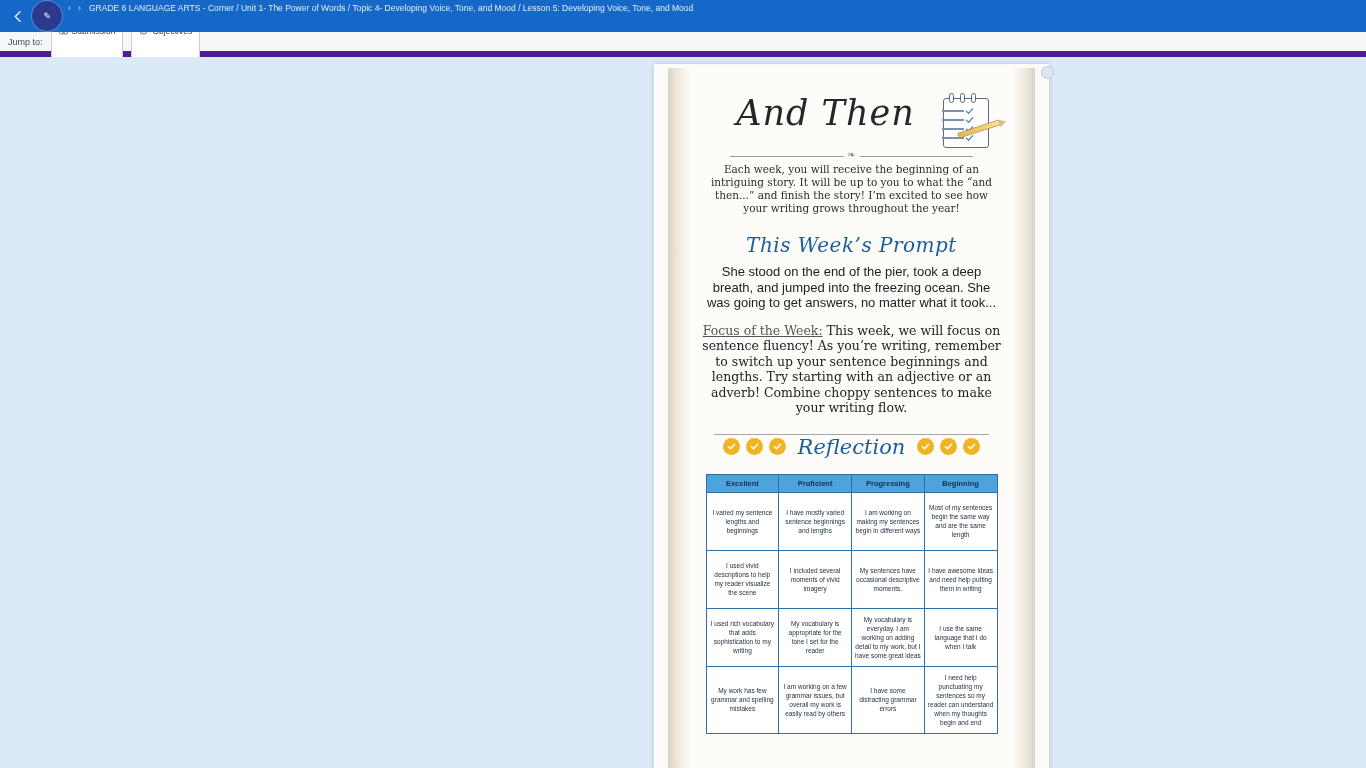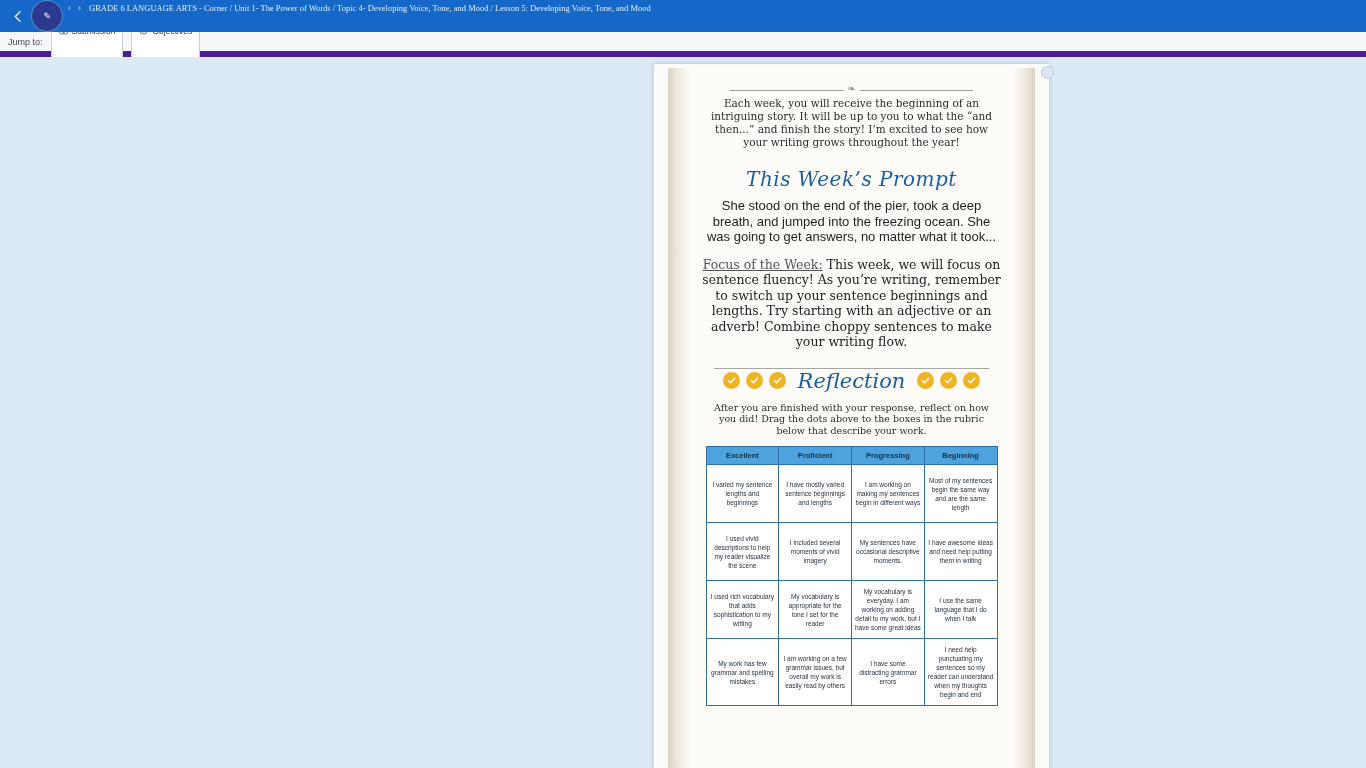--- a/index.html
+++ b/index.html
@@ -58,21 +58,21 @@
     line-height: 12px;
     color: #e2eefc;
     margin-top: 1px;
   }
   .crumb-nav {
     display: flex; align-items: center; gap: 7px;
     margin-right: 4px;
     color: #cfe2fa;
   }
   .crumb-nav span { cursor: pointer; font-size: 9px; }
-  .crumb-text { white-space: nowrap; font-family: Liberation Serif, serif; }
+  .crumb-text { white-space: nowrap; }
 
   
   .jumpbar {
     height: 25px;
     background: #f5f7f9;
     border-bottom: 6px solid #4c1d95;
     display: flex;
     align-items: center;
     gap: 8px;
     padding: 0 8px;
@@ -364,20 +364,38 @@
     <span>Objectives</span>
   </div>
 </div>
 
 <div class="canvas">
   <div class="doc-shell">
     <div class="scroll-handle"></div>
     <div class="paper">
       <div class="sheet">
 
+        <div class="hdr-row">
+          <div class="script-title">And Then</div>
+          <div class="notepad">
+            <div class="pad"></div>
+            <div class="ring" style="left:14px;"></div>
+            <div class="ring" style="left:25px;"></div>
+            <div class="ring" style="left:36px;"></div>
+            <div class="line" style="top:20px;"></div>
+            <div class="tick" style="top:18px;"></div>
+            <div class="line" style="top:29px;"></div>
+            <div class="tick" style="top:27px;"></div>
+            <div class="line" style="top:38px;"></div>
+            <div class="tick" style="top:36px;"></div>
+            <div class="line" style="top:47px;"></div>
+            <div class="tick" style="top:45px;"></div>
+            <div class="pencil"></div>
+          </div>
+        </div>
         <div class="rule"></div>
 
         <div class="intro">Each week, you will receive the beginning of an intriguing story. It will be up to you to what the “and then...”  and finish the story! I’m excited to see how your writing grows throughout the year!</div>
 
         <div class="section-script">This Week’s Prompt</div>
         <div class="prompt">She stood on the end of the pier, took a deep breath, and jumped into the freezing ocean. She was going to get answers, no matter what it took...</div>
 
         <div class="focus">
           <span class="lead">Focus of the Week:</span><span> This week, we will focus on sentence fluency! As you’re writing, remember to switch up your sentence beginnings and lengths. Try starting with an adjective or an adverb! Combine choppy sentences to make your writing flow.</span>
         </div>
@@ -412,21 +430,20 @@
                 <path d="M3.5 8.3 L6.6 11.3 L12.5 4.8" fill="none" stroke="#fff" stroke-width="2.2" stroke-linecap="round" stroke-linejoin="round"></path>
               </svg>
           </div>
           <div class="dot">
             <svg width="11" height="11" viewBox="0 0 16 16">
                 <path d="M3.5 8.3 L6.6 11.3 L12.5 4.8" fill="none" stroke="#fff" stroke-width="2.2" stroke-linecap="round" stroke-linejoin="round"></path>
               </svg>
           </div>
         </div>
 
-        <div class="reflect-note">After you are finished with your response, reflect on how you did! Drag the dots above to the boxes in the rubric below that describe your work.</div>
 
         <table class="rubric">
           <thead>
             <tr>
               <th>Excellent</th>
               <th>Proficient</th>
               <th>Progressing</th>
               <th>Beginning</th>
             </tr>
           </thead>

